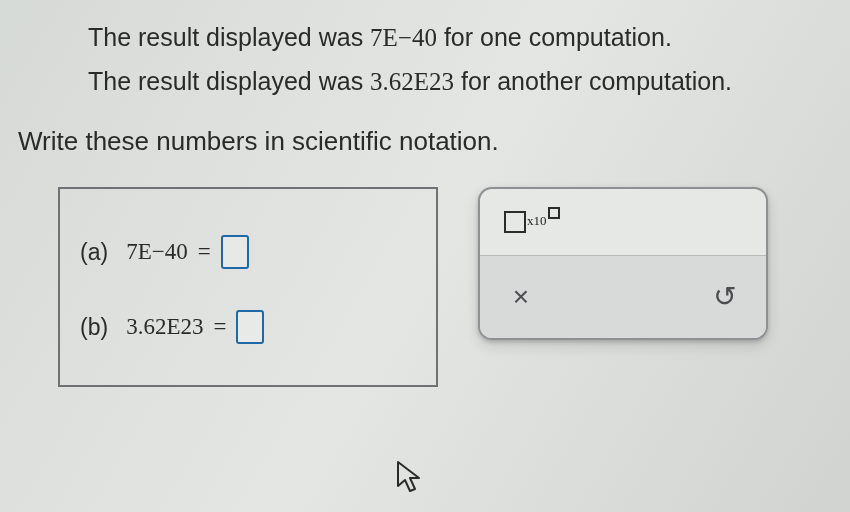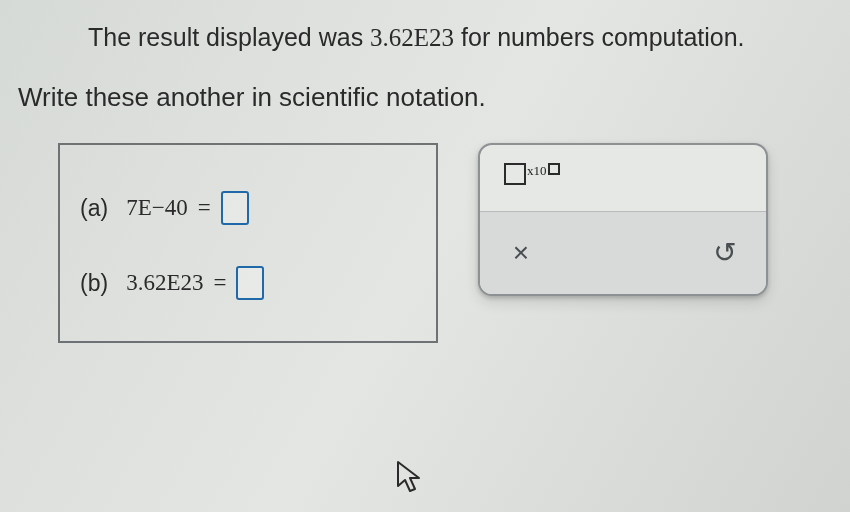--- a/index.html
+++ b/index.html
@@ -84,21 +84,21 @@
   }
   .tool-bottom {
     padding: 18px 18px;
     background: #d7dad9;
     justify-content: space-between;
   }
 
   
   .tmpl {
     display: inline-flex;
-    align-items: flex-start;
+    align-items: center;
     font-family: "Times New Roman", Times, serif;
     cursor: pointer;
     padding: 4px 6px;
     border-radius: 6px;
   }
   .tmpl .sq {
     width: 22px; height: 22px;
     border: 2px solid #2b2b2b;
     display: inline-block;
   }
@@ -132,24 +132,27 @@
     pointer-events: none;
   }
 </style>
 </head>
 <body>
 
 <div class="page">
 
 
   <p class="sub">
-    <span>The result displayed was </span><span class="math">3.62E23</span><span> for numbers computation.</span>
+    <span>The result displayed was </span><span class="math">7E−40</span><span> for one computation.</span>
+  </p>
+  <p class="sub">
+    <span>The result displayed was </span><span class="math">3.62E23</span><span> for another computation.</span>
   </p>
 
-  <p class="instr">Write these another in scientific notation.</p>
+  <p class="instr">Write these numbers in scientific notation.</p>
 
   <div class="lower">
 
     <div class="answer-box">
       <div class="q-line">
         <span class="label-a">(a)</span>
         <span class="math">7E−40</span>
         <span class="math">=</span>
         <span class="ans-slot"></span>
       </div>

